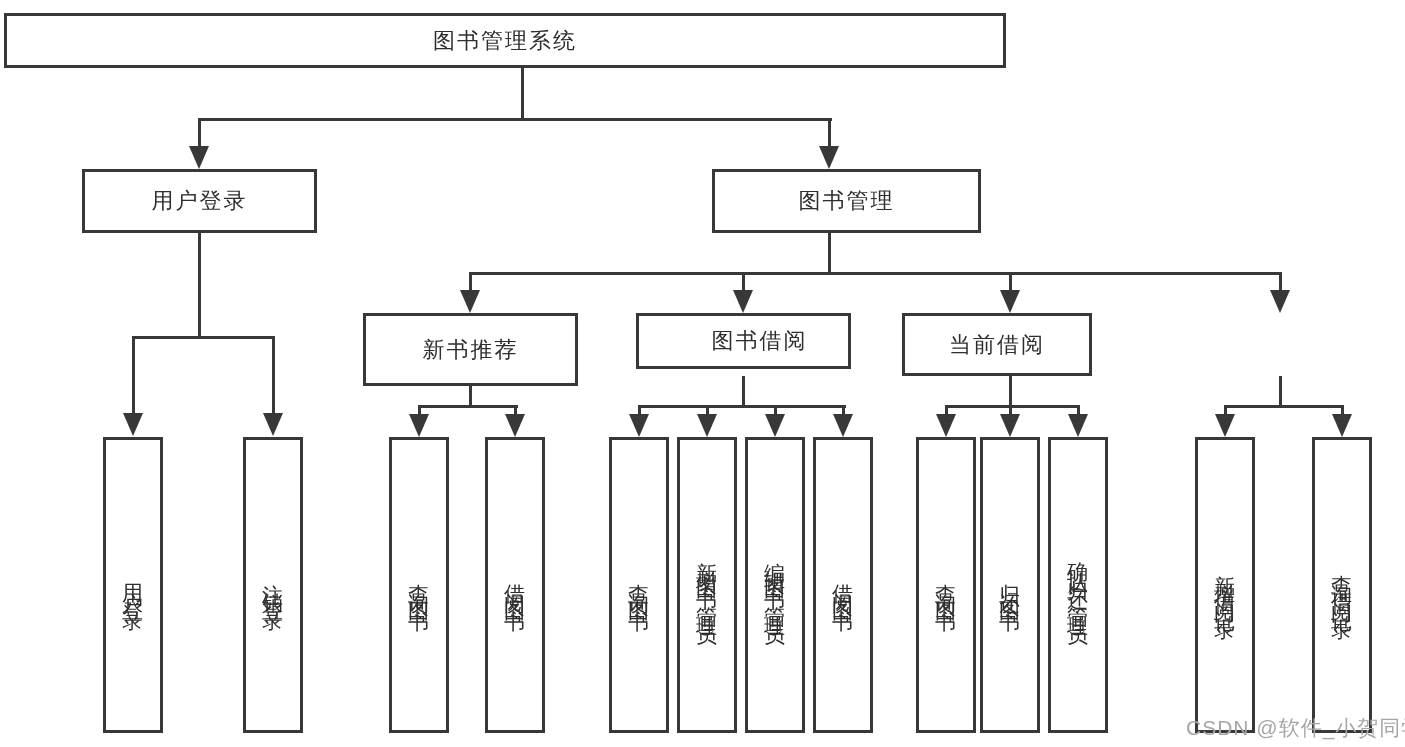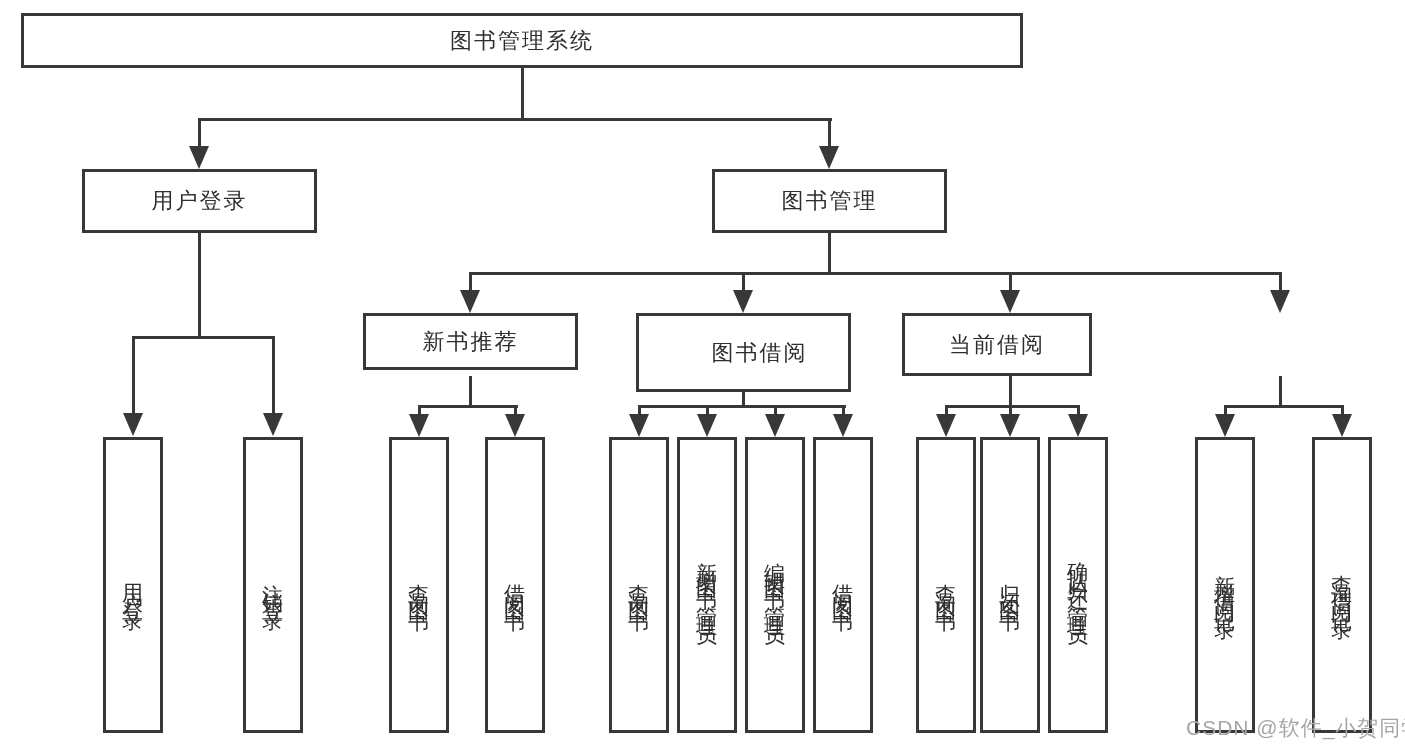--- a/index.html
+++ b/index.html
@@ -73,35 +73,35 @@
     letter-spacing: 1px;
     z-index: 3;
     white-space: nowrap;
   }
 </style>
 </head>
 <body>
 
 <div class="canvas">
 
-  <div class="hbox" style="left:21px; top:13px; width:1002px; height:55px;">
+  <div class="hbox" style="left:4px; top:13px; width:1002px; height:55px;">
     <span>图书管理系统</span>
   </div>
 
   <div class="vl" style="left:521px; top:68px; height:50px;"></div>
   <div class="hl" style="left:198px; top:118px; width:634px;"></div>
   <div class="vl" style="left:198px; top:118px; height:30px;"></div>
   <div class="tri" style="left:189px; top:146px;"></div>
   <div class="vl" style="left:828px; top:118px; height:30px;"></div>
   <div class="tri" style="left:819px; top:146px;"></div>
 
   <div class="hbox" style="left:82px; top:169px; width:235px; height:64px;">
     <span>用户登录</span>
   </div>
-  <div class="hbox" style="left:712px; top:169px; width:235px; height:64px;">
+  <div class="hbox" style="left:712px; top:169px; width:269px; height:64px;">
     <span>图书管理</span>
   </div>
 
   <div class="vl" style="left:198px; top:233px; height:105px;"></div>
   <div class="hl" style="left:132px; top:336px; width:143px;"></div>
   <div class="vl" style="left:132px; top:336px; height:79px;"></div>
   <div class="tri" style="left:123px; top:413px;"></div>
   <div class="vl" style="left:272px; top:336px; height:79px;"></div>
   <div class="tri" style="left:263px; top:413px;"></div>
 
@@ -109,24 +109,24 @@
   <div class="hl" style="left:469px; top:272px; width:813px;"></div>
   <div class="vl" style="left:469px; top:272px; height:20px;"></div>
   <div class="tri" style="left:460px; top:290px;"></div>
   <div class="vl" style="left:742px; top:272px; height:20px;"></div>
   <div class="tri" style="left:733px; top:290px;"></div>
   <div class="vl" style="left:1009px; top:272px; height:20px;"></div>
   <div class="tri" style="left:1000px; top:290px;"></div>
   <div class="vl" style="left:1279px; top:272px; height:20px;"></div>
   <div class="tri" style="left:1270px; top:290px;"></div>
 
-  <div class="hbox" style="left:363px; top:313px; width:215px; height:57px;">
+  <div class="hbox" style="left:363px; top:313px; width:215px; height:73px;">
     <span>新书推荐</span>
   </div>
-  <div class="hbox" style="left:636px; top:313px; width:215px; height:79px;padding-left:32px;">
+  <div class="hbox" style="left:636px; top:313px; width:215px; height:56px;padding-left:32px;">
     <span>图书借阅</span>
   </div>
   <div class="hbox" style="left:902px; top:313px; width:190px; height:63px;">
     <span>当前借阅</span>
   </div>
 
   <div class="vl" style="left:469px; top:376px; height:31px;"></div>
   <div class="hl" style="left:418px; top:405px; width:100px;"></div>
   <div class="vl" style="left:418px; top:405px; height:11px;"></div>
   <div class="tri" style="left:409px; top:414px;"></div>

